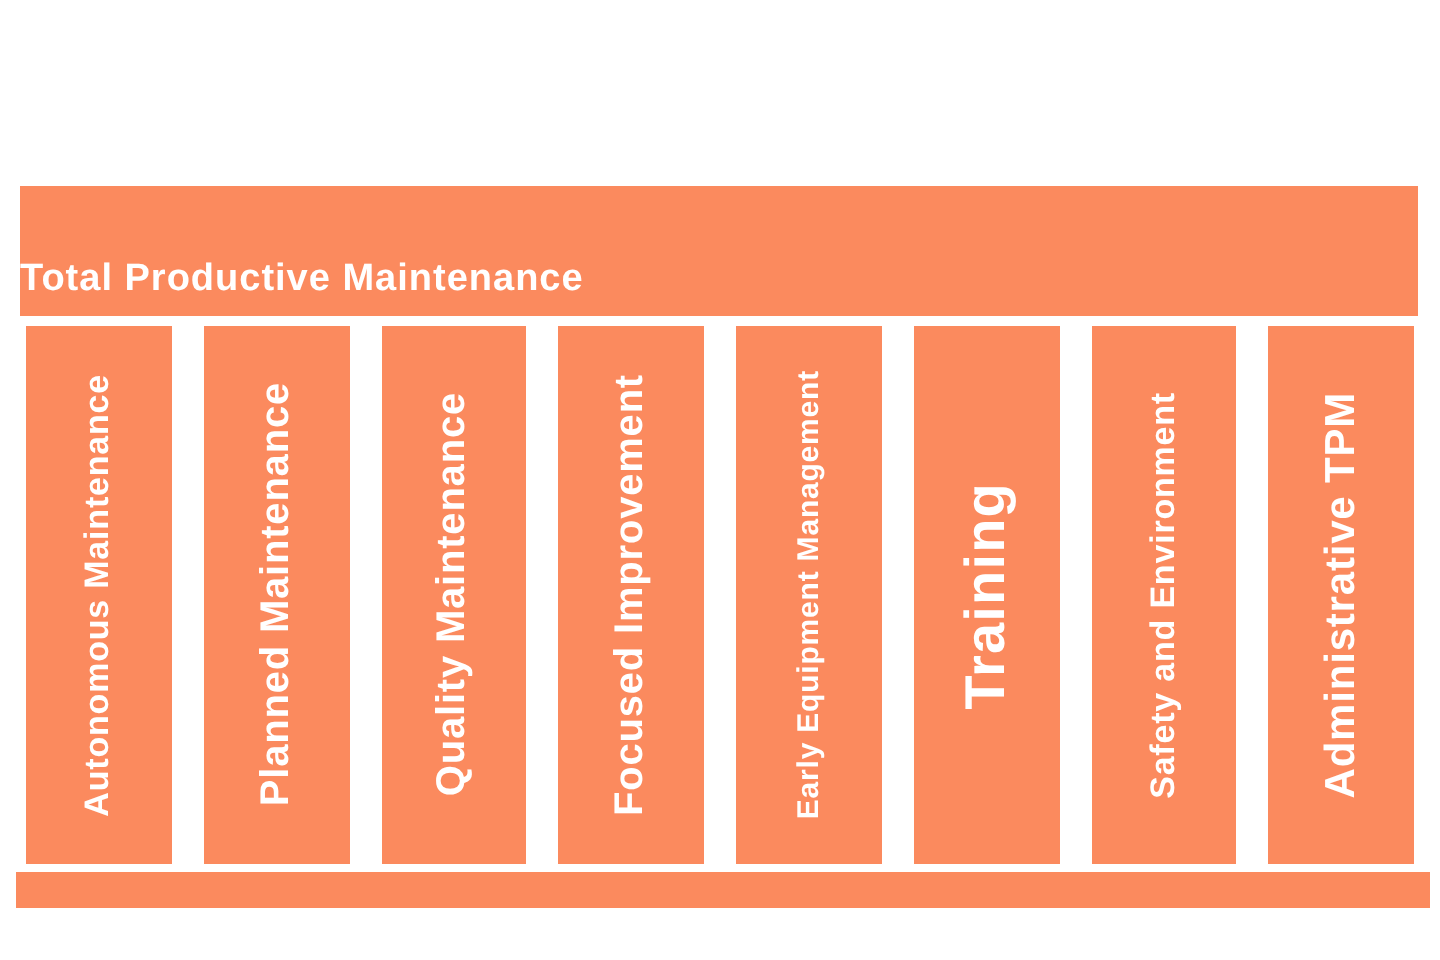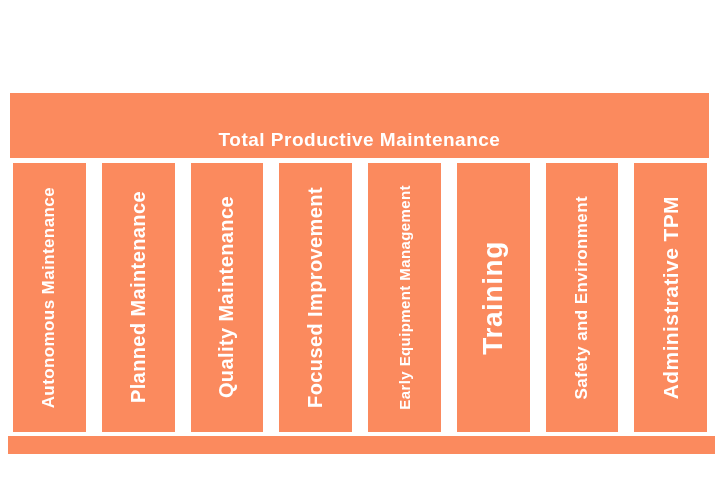--- a/index.html
+++ b/index.html
@@ -17,21 +17,20 @@
   }
   .roof {
     position: absolute;
     left: 10px;
     top: 93px;
     width: 699px;
     height: 65px;
     background: #FB8A5E;
     display: flex;
     align-items: flex-end;
-    justify-content: center;
     padding-bottom: 7px;
     box-sizing: border-box;
   }
   .roof-title {
     color: #ffffff;
     font-size: 19px;
     font-weight: 700;
     letter-spacing: 0.5px;
     white-space: nowrap;
   }

